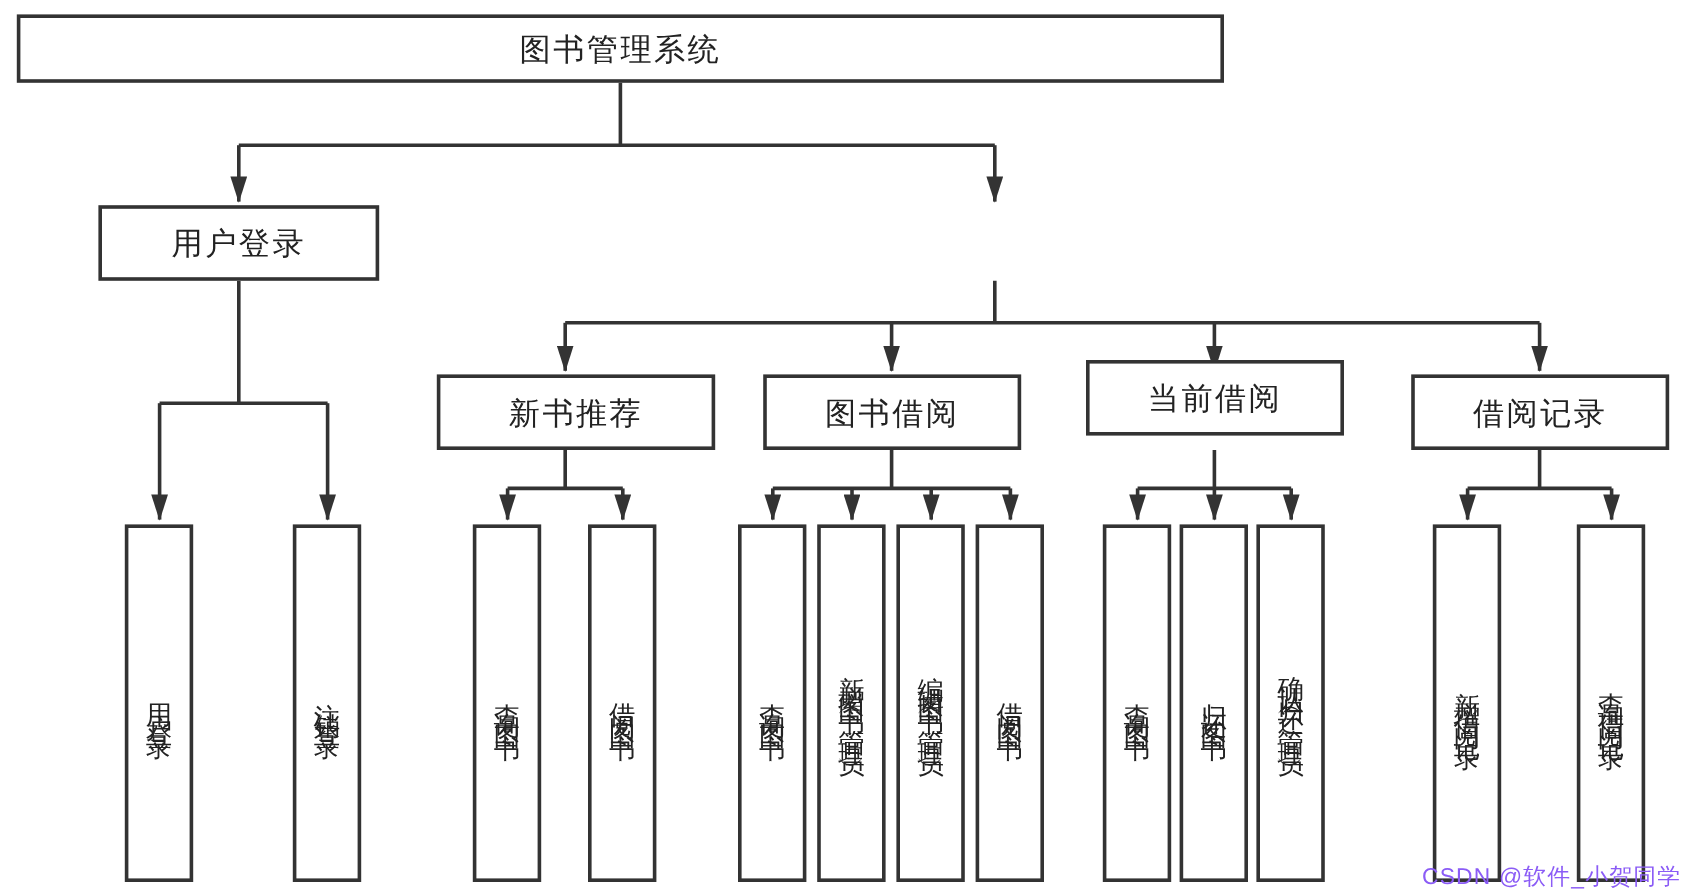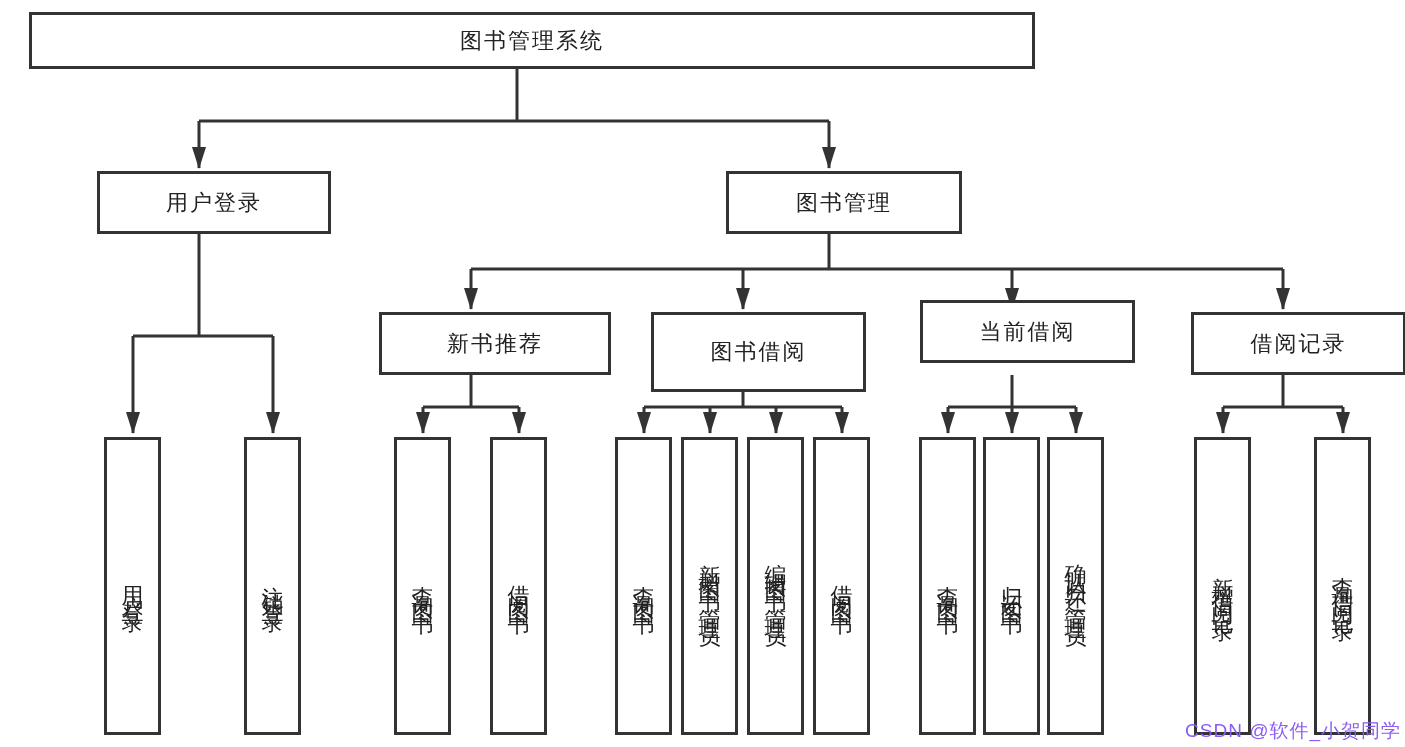--- a/index.html
+++ b/index.html
@@ -19,21 +19,21 @@
     box-sizing: border-box;
     border: 3px solid #333333;
     background: #ffffff;
     display: flex;
     align-items: center;
     justify-content: center;
     color: #222222;
     text-align: center;
     line-height: 1;
   }
-  .h { font-size: 22px; letter-spacing: 2px; margin-left: 15px; }
+  .h { font-size: 26px; letter-spacing: 2px; }
   .v {
     writing-mode: vertical-rl;
     text-orientation: mixed;
     font-size: 22px;
     letter-spacing: 9px;
   }
   .watermark {
     position: absolute;
     right: 4px;
     bottom: 3px;
@@ -81,24 +81,23 @@
     <path class="a" marker-end="url(#ah)" d="M948 407 V433"></path>
     <path class="a" marker-end="url(#ah)" d="M1012 407 V433"></path>
     <path class="a" marker-end="url(#ah)" d="M1076 407 V433"></path>
     <path class="a" marker-end="url(#ah)" d="M1223 407 V433"></path>
     <path class="a" marker-end="url(#ah)" d="M1343 407 V433"></path>
   </svg>
 
   <div class="node h" style="left:14px; top:12px; width:1006px; height:57px;">图书管理系统</div>
 
   <div class="node h" style="left:82px; top:171px; width:234px; height:63px;">用户登录</div>
-  <div class="node h" style="left:711px; top:171px; width:236px; height:63px;">图书管理</div>
 
   <div class="node h" style="left:364px; top:312px; width:232px; height:63px;">新书推荐</div>
-  <div class="node h" style="left:636px; top:312px; width:215px; height:80px;">图书借阅</div>
+  <div class="node h" style="left:636px; top:312px; width:215px; height:63px;">图书借阅</div>
   <div class="node h" style="left:905px; top:300px; width:215px; height:63px;">当前借阅</div>
   <div class="node h" style="left:1176px; top:312px; width:215px; height:63px;">借阅记录</div>
 
   <div class="node v" style="left:104px; top:437px; width:57px; height:298px;">用户登录</div>
   <div class="node v" style="left:244px; top:437px; width:57px; height:298px;">注销登录</div>
 
   <div class="node v" style="left:394px; top:437px; width:57px; height:298px;">查询图书</div>
   <div class="node v" style="left:490px; top:437px; width:57px; height:298px;">借阅图书</div>
 
   <div class="node v" style="left:615px; top:437px; width:57px; height:298px;">查询图书</div>

